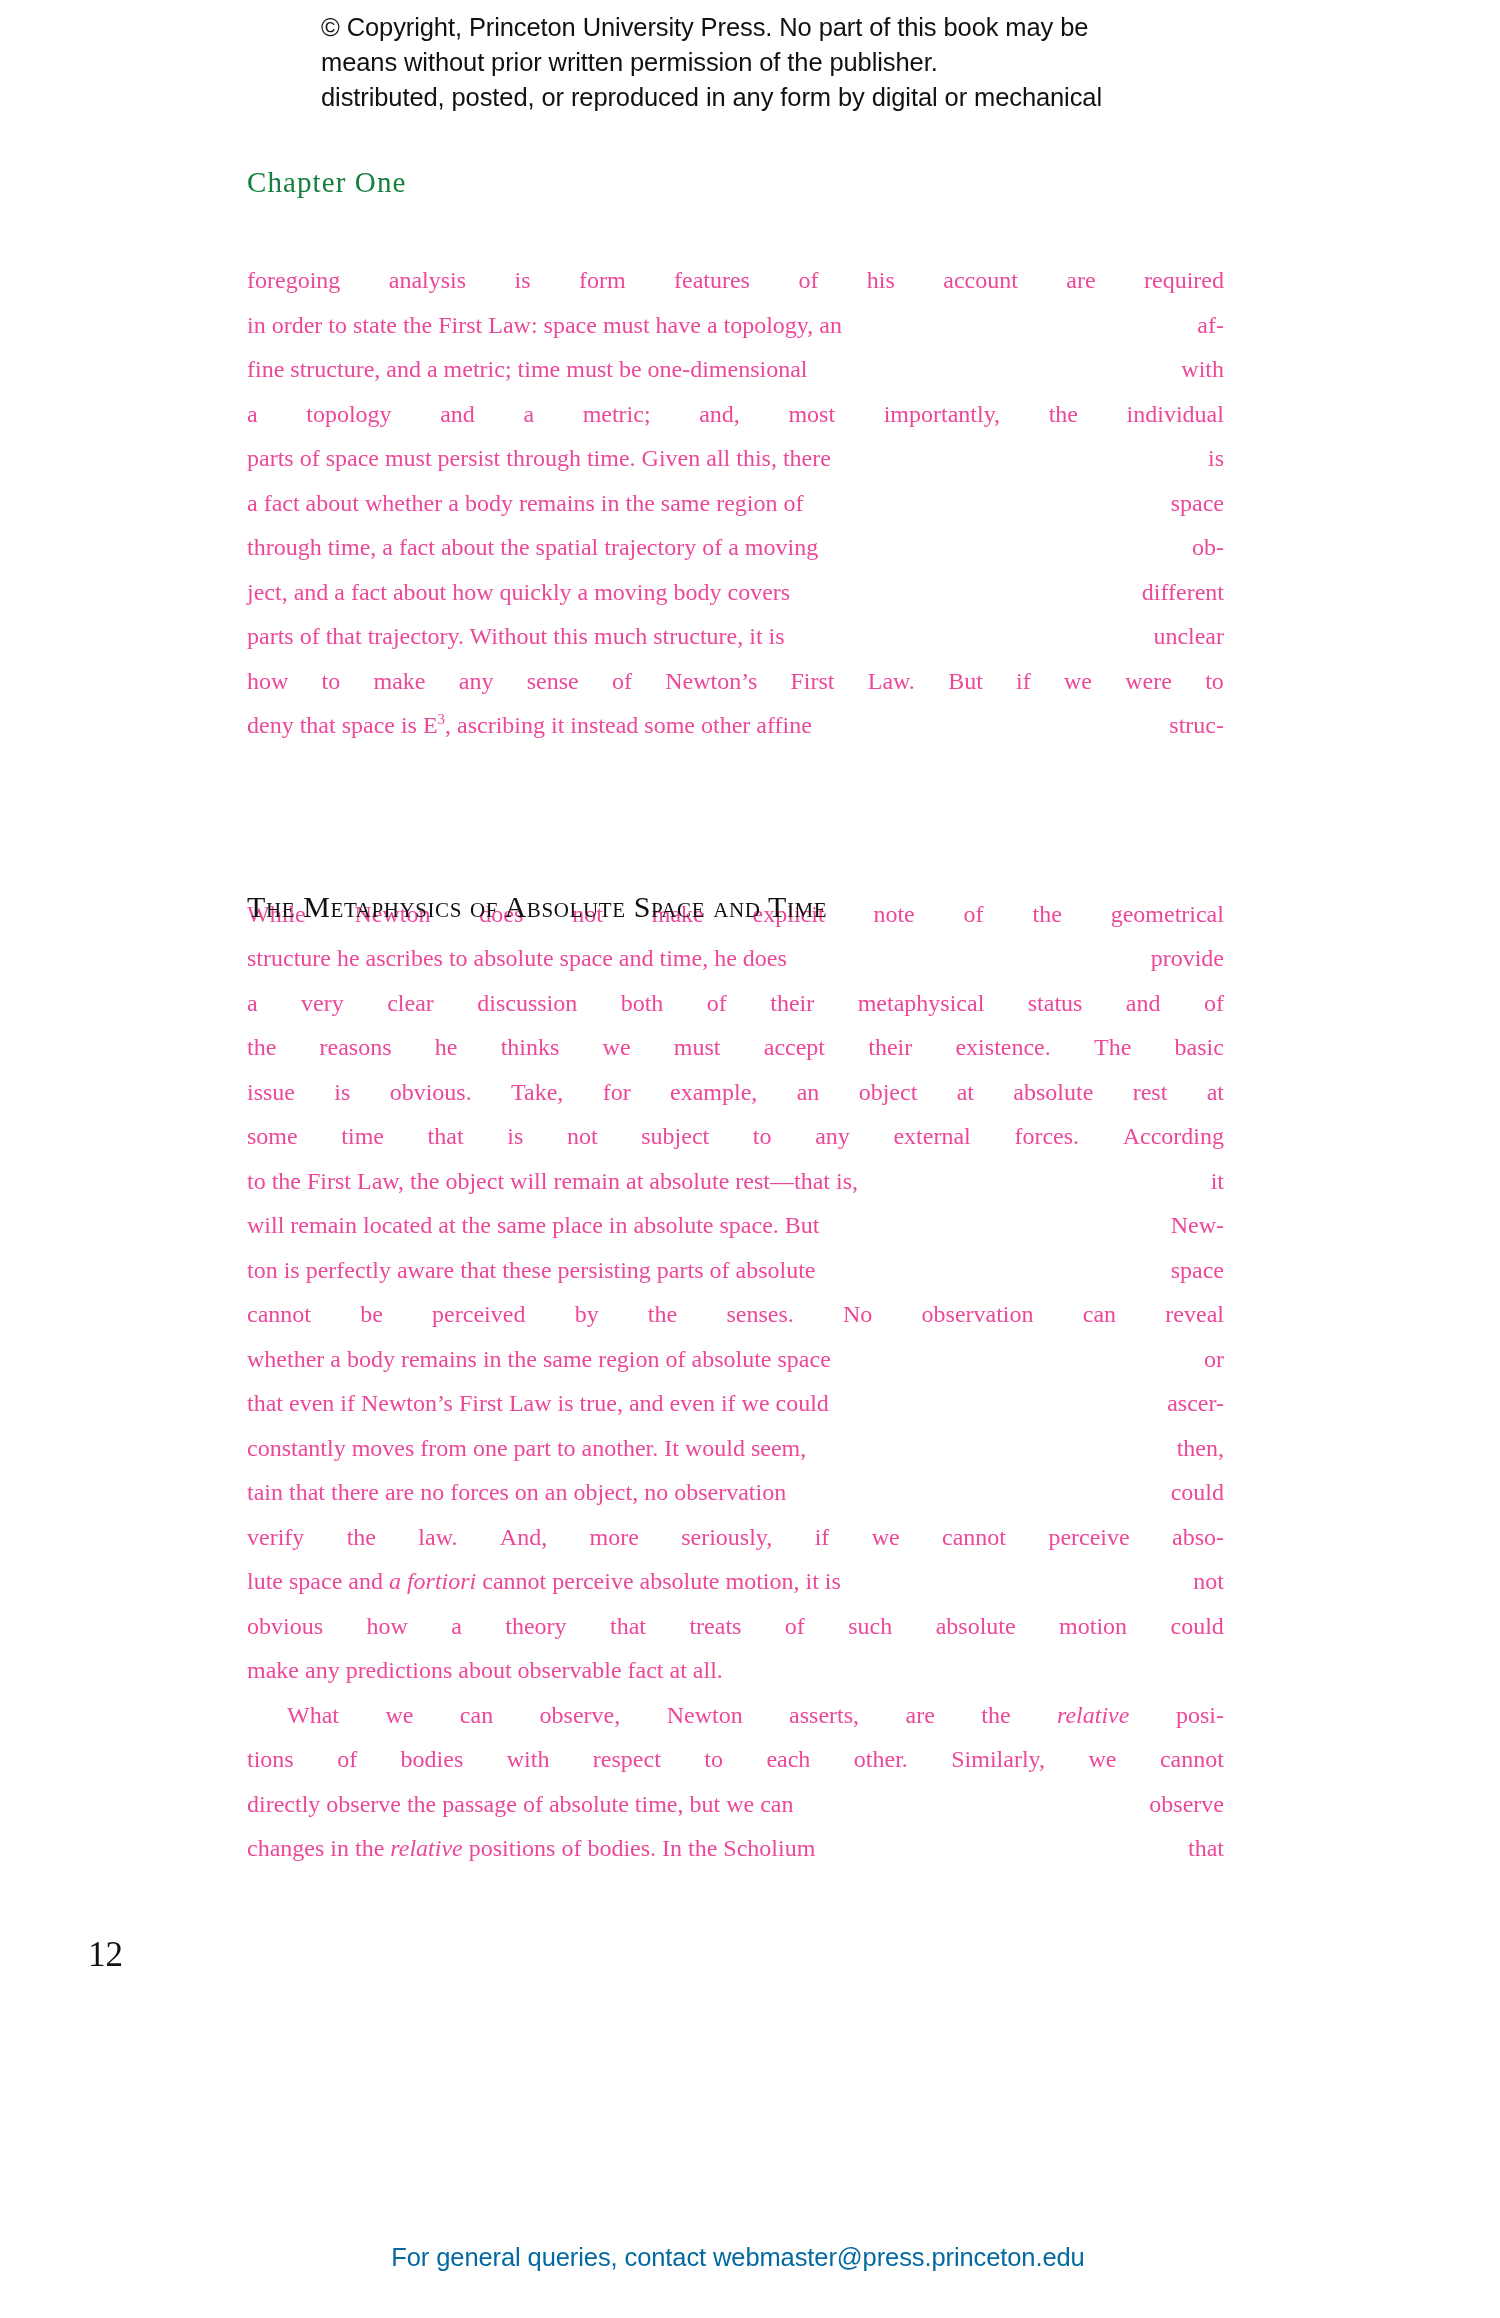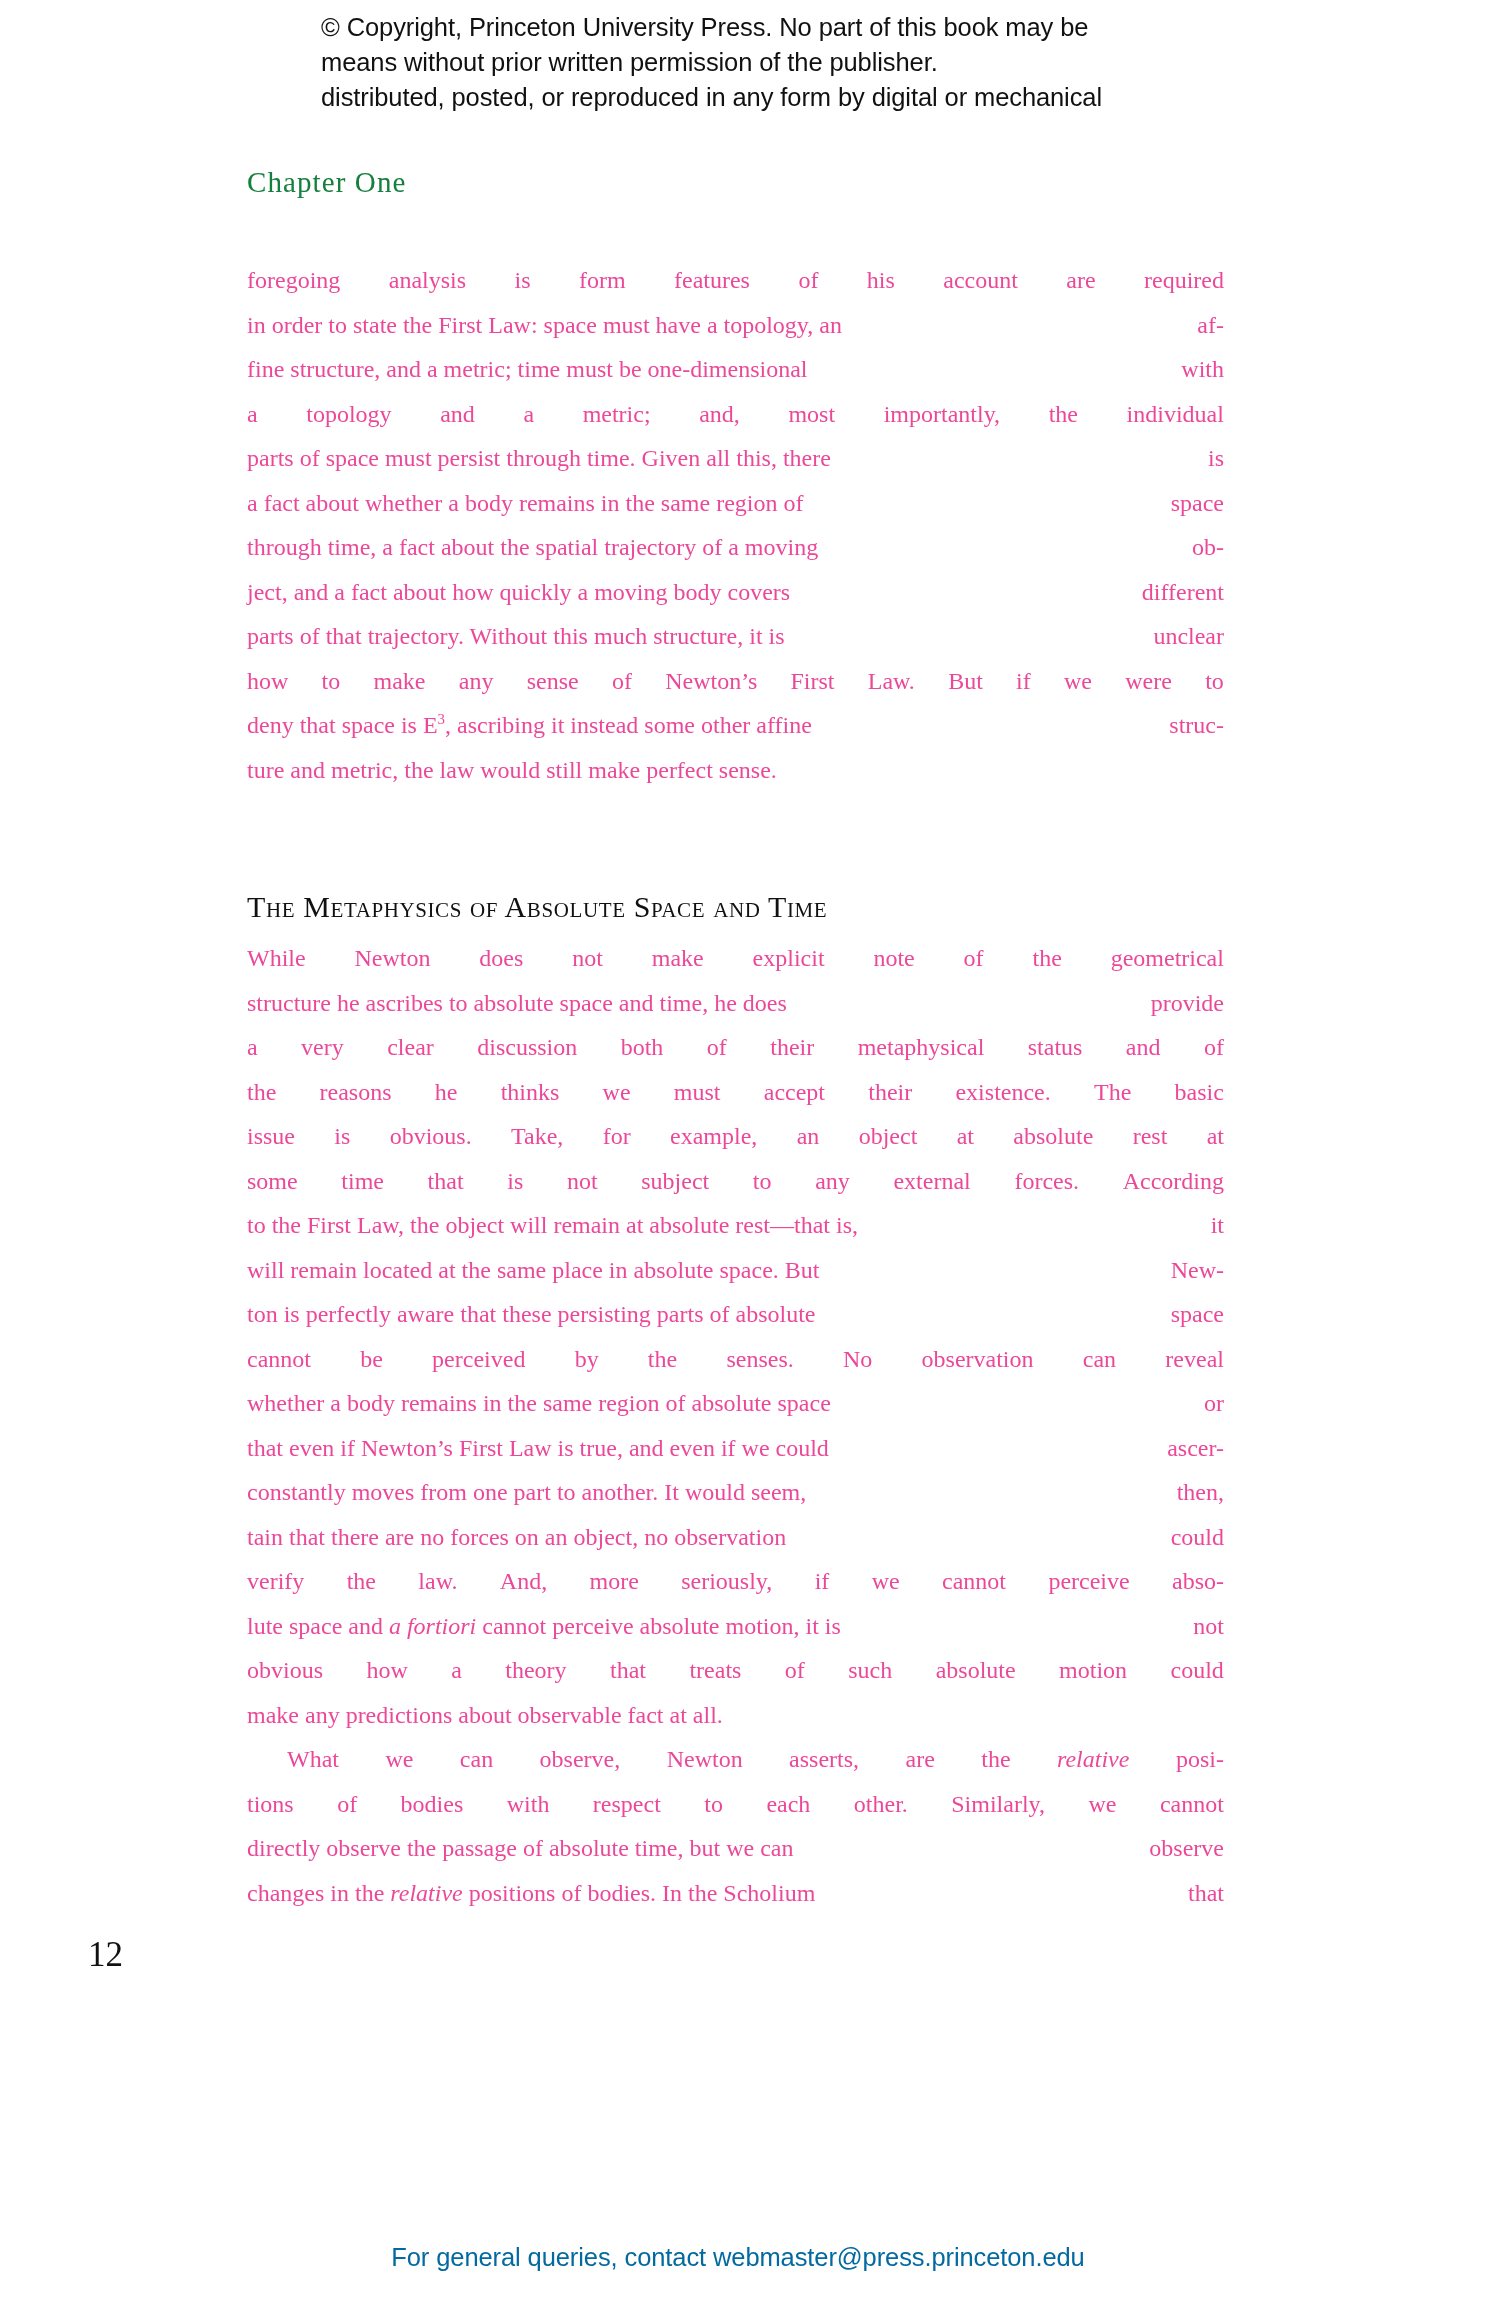--- a/index.html
+++ b/index.html
@@ -205,21 +205,20 @@
           <span>But</span>
           <span>if</span>
           <span>we</span>
           <span>were</span>
           <span>to</span>
         </span>
       <span class="line j">
           <span>deny that space is E<sup>3</sup>, ascribing it instead some other affine</span>
           <span>struc-</span>
         </span>
-      <span class="line">ture and metric, the law would still make perfect sense.</span>
     </p>
 
     <div style="height:144px"></div>
 
     <p class="para">
       <span class="line j">
           <span>While</span>
           <span>Newton</span>
           <span>does</span>
           <span>not</span>

